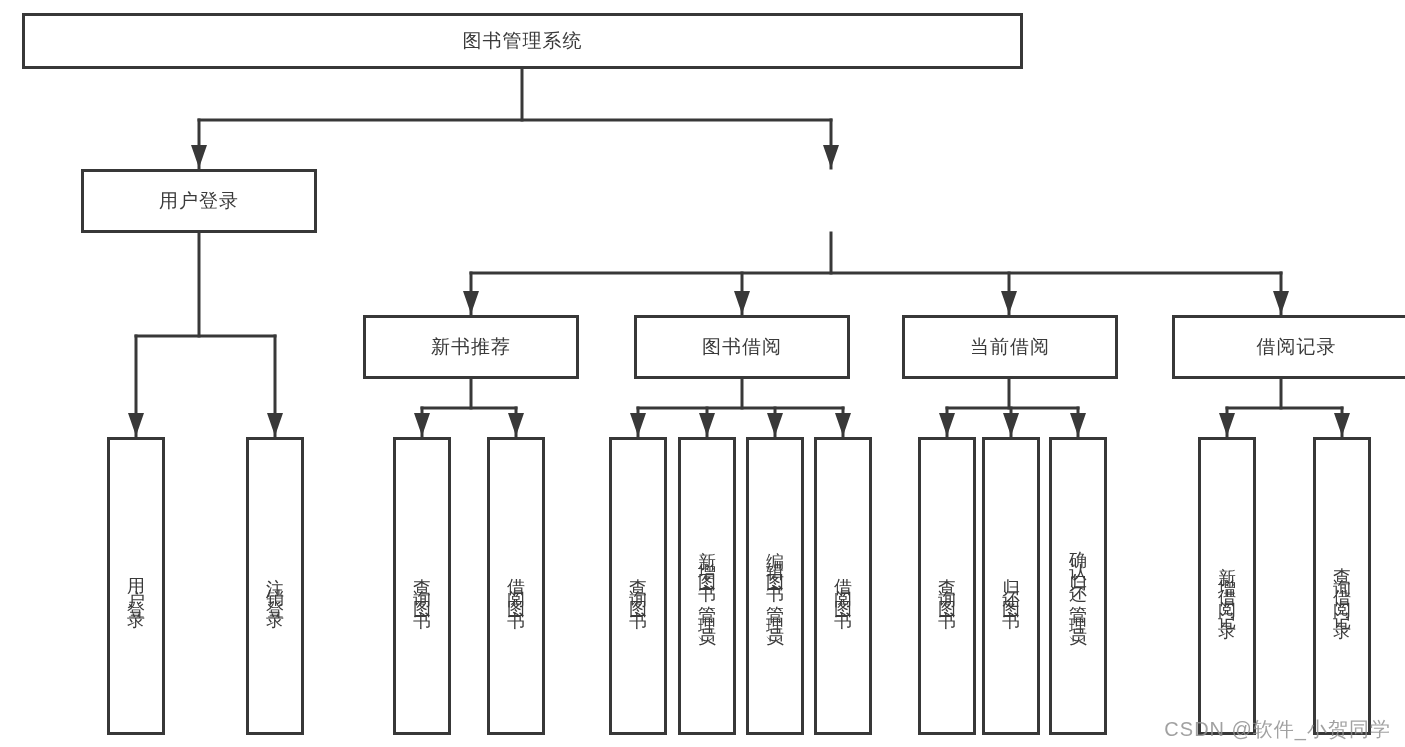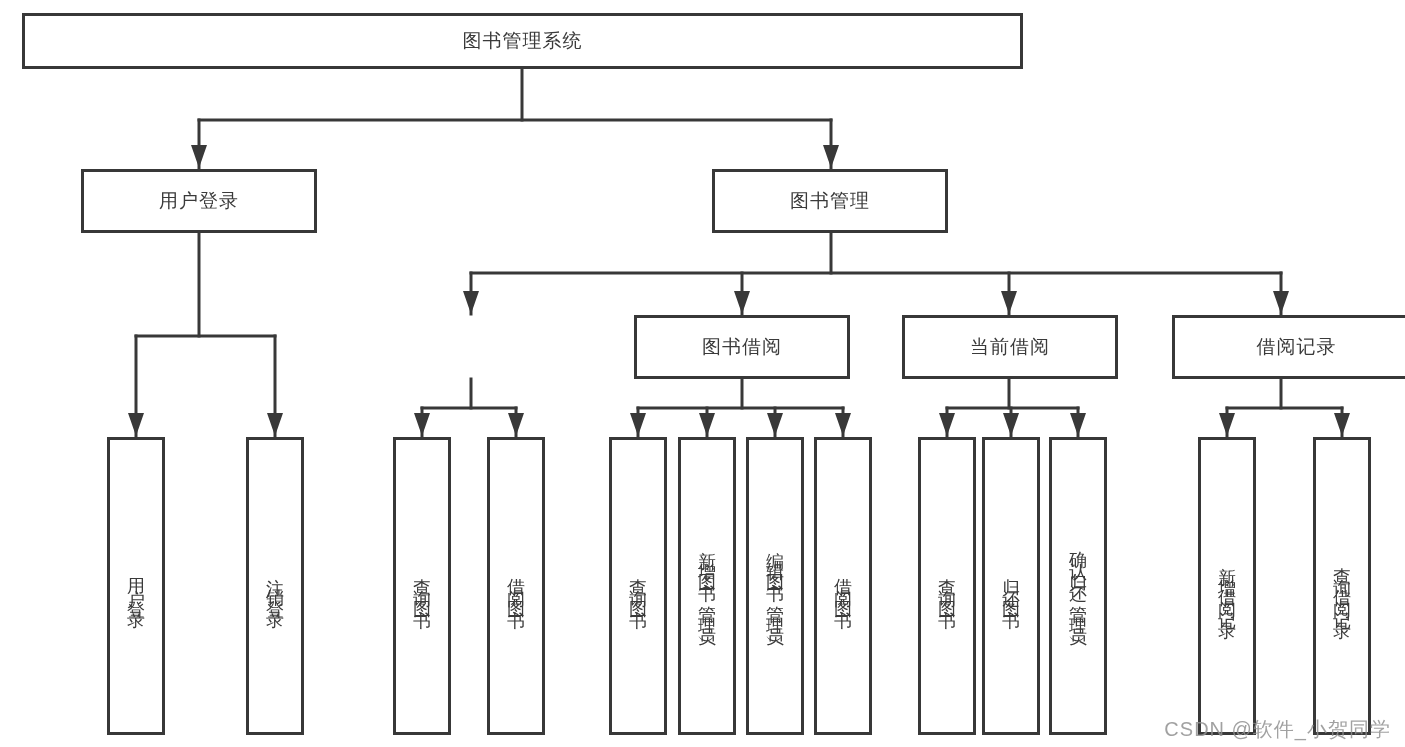--- a/index.html
+++ b/index.html
@@ -116,24 +116,24 @@
     </g>
   </svg>
 
   <div class="node" style="left:22px; top:13px; width:1001px; height:56px;">
     <span>图书管理系统</span>
   </div>
 
   <div class="node" style="left:81px; top:169px; width:236px; height:64px;">
     <span>用户登录</span>
   </div>
-  <div class="node" style="left:712px; top:169px; width:236px; height:64px;">
-    <span>图书管理</span>
+
+  <div class="node" style="left:363px; top:315px; width:216px; height:64px;">
+    <span>新书推荐</span>
   </div>
-
   <div class="node" style="left:902px; top:315px; width:216px; height:64px;">
     <span>当前借阅</span>
   </div>
   <div class="node" style="left:634px; top:315px; width:216px; height:64px;">
     <span>图书借阅</span>
   </div>
   <div class="node" style="left:1172px; top:315px; width:249px; height:64px;">
     <span>借阅记录</span>
   </div>
 

